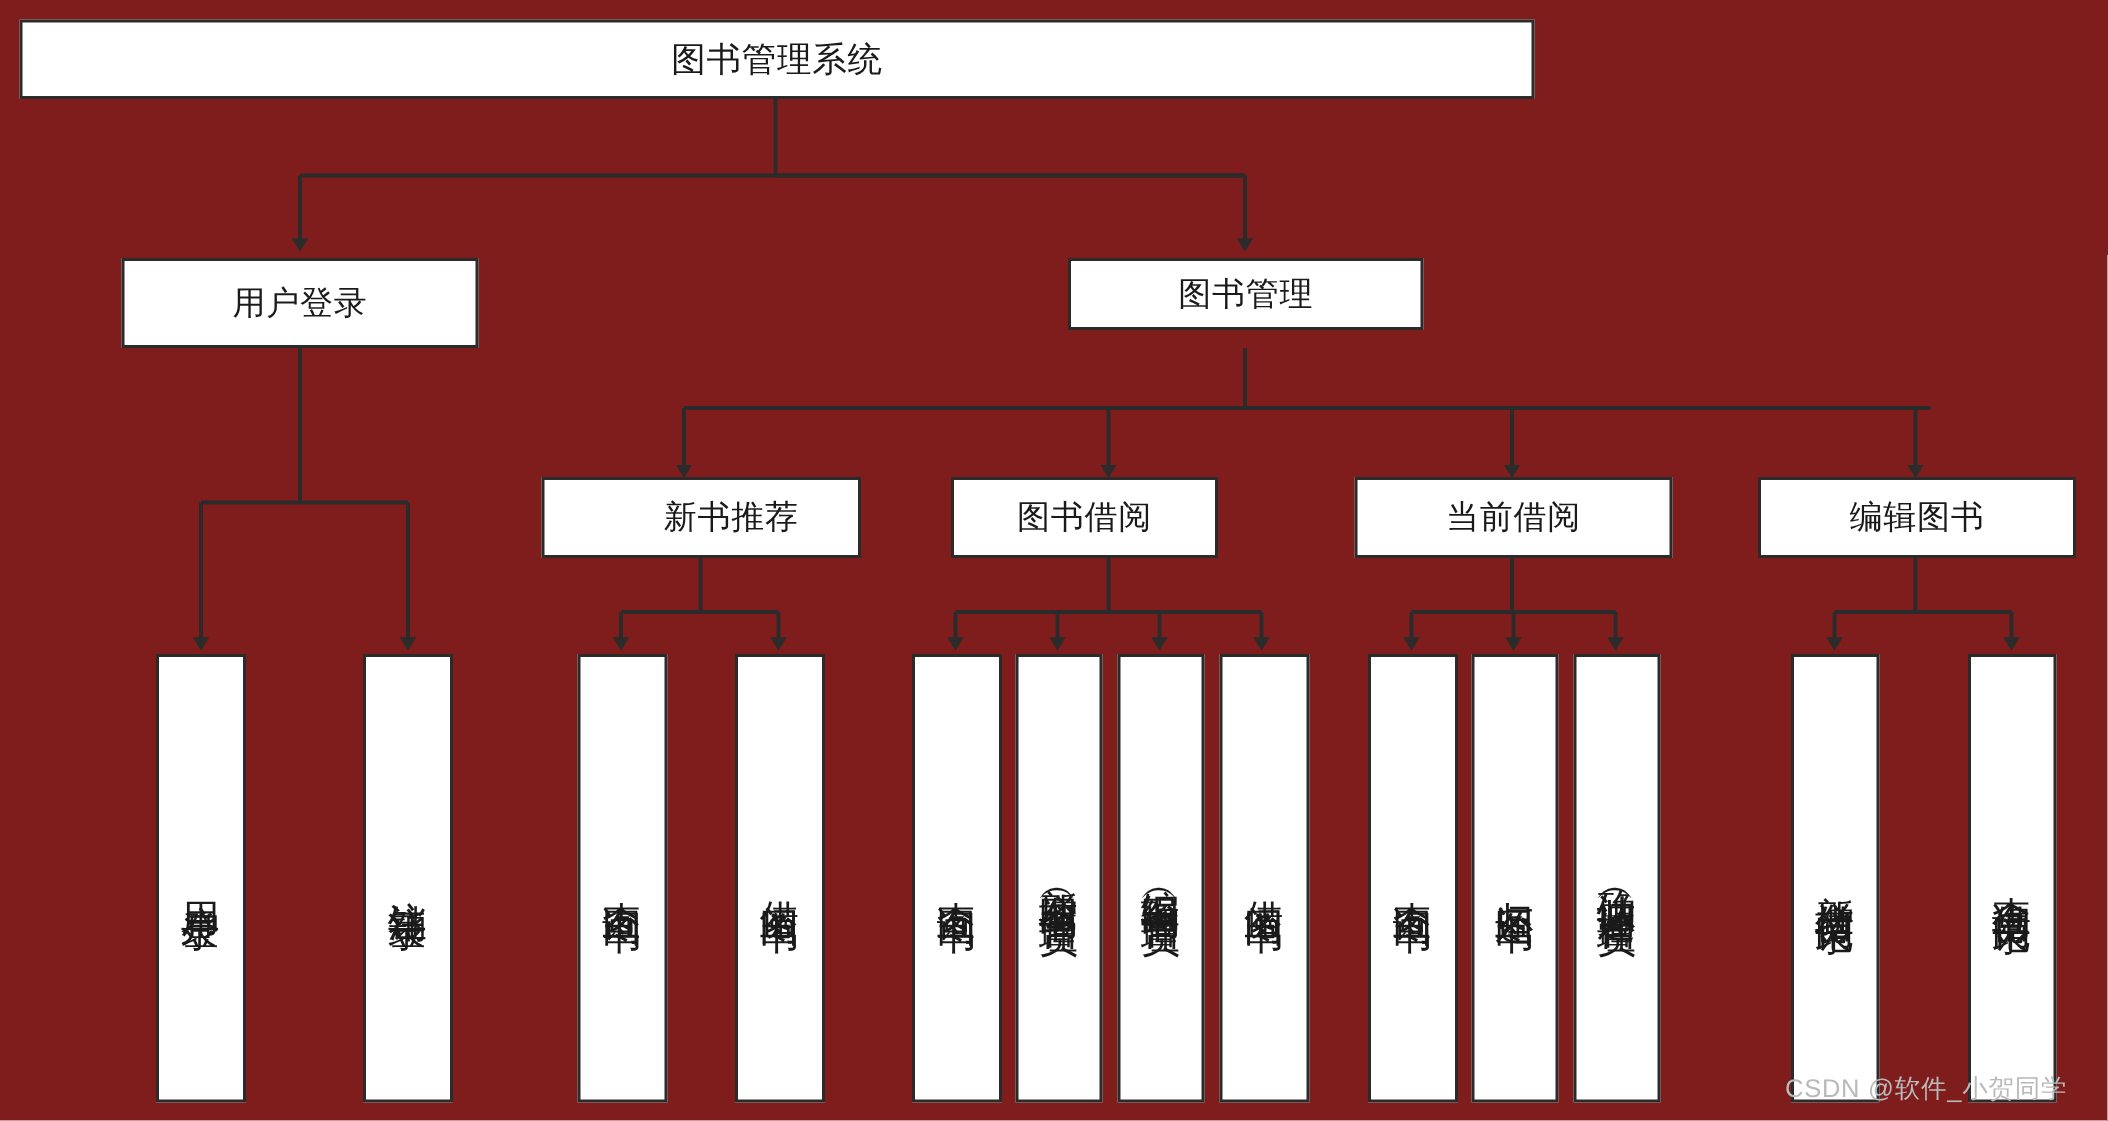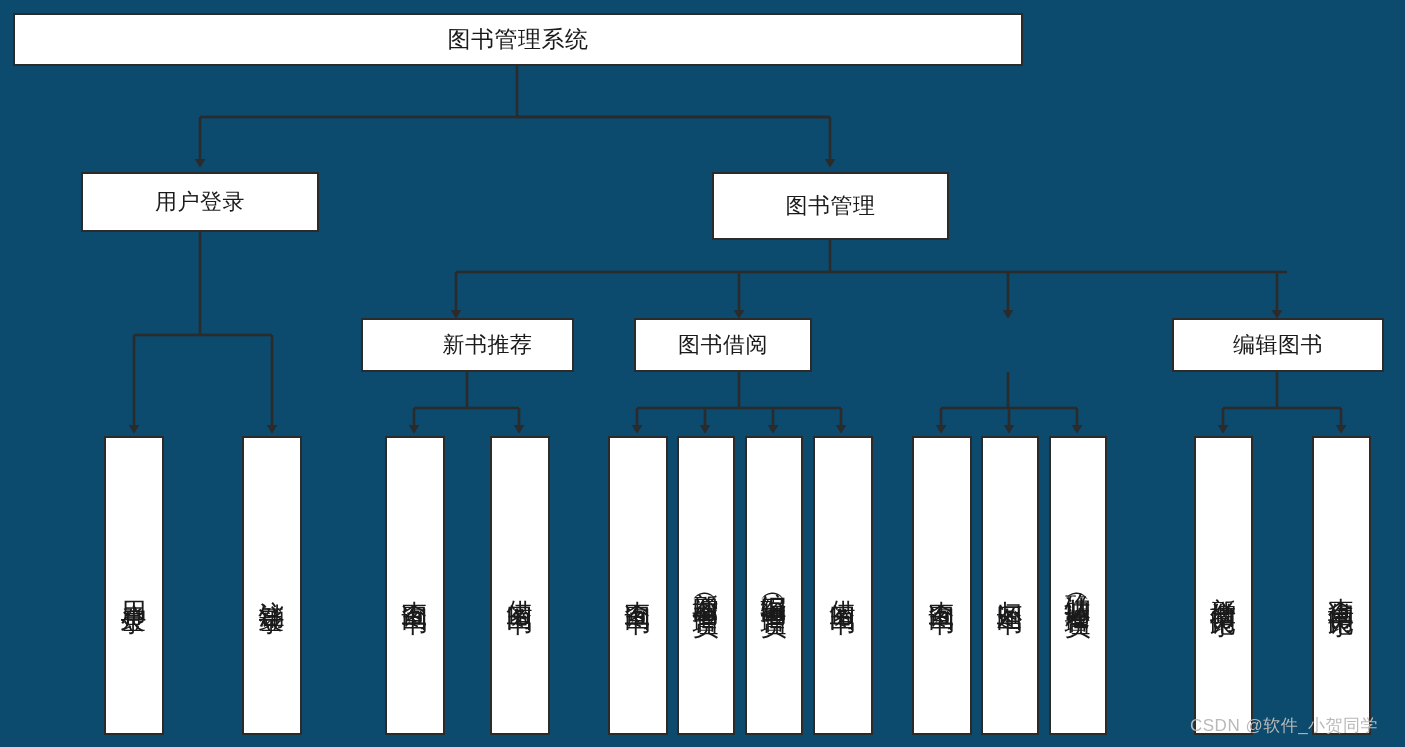--- a/index.html
+++ b/index.html
@@ -7,21 +7,21 @@
     padding: 0;
     background: #ffffff;
   }
   body {
     font-family: "Liberation Sans", "DejaVu Sans", sans-serif;
   }
   #canvas {
     position: relative;
     width: 1405px;
     height: 747px;
-    background: #0c4a6e;
+    background: #7f1d1d;
     overflow: hidden;
   }
   #edges {
     position: absolute;
     left: 0;
     top: 0;
     width: 1405px;
     height: 747px;
   }
   .node {
@@ -127,32 +127,35 @@
   </svg>
 
   <div class="node h root" style="left:13px; top:13px; width:1010px; height:53px;">
     <span class="label">图书管理系统</span>
   </div>
 
   <div class="node h" style="left:81px; top:172px; width:238px; height:60px;">
     <span class="label">用户登录</span>
   </div>
 
-  <div class="node h" style="left:712px; top:172px; width:237px; height:68px;">
+  <div class="node h" style="left:712px; top:172px; width:237px; height:48px;">
     <span class="label">图书管理</span>
   </div>
 
   <div class="node h" style="left:361px; top:318px; width:213px; height:54px;padding-left:40px;">
     <span class="label">新书推荐</span>
   </div>
 
   <div class="node h" style="left:634px; top:318px; width:178px; height:54px;">
     <span class="label">图书借阅</span>
   </div>
 
+  <div class="node h" style="left:903px; top:318px; width:212px; height:54px;">
+    <span class="label">当前借阅</span>
+  </div>
 
   <div class="node h" style="left:1172px; top:318px; width:212px; height:54px;">
     <span class="label">编辑图书</span>
   </div>
 
   <div class="node v" style="left:104px; top:436px; width:60px; height:299px;">
     <span class="label">用户登录</span>
   </div>
 
   <div class="node v" style="left:242px; top:436px; width:60px; height:299px;">

